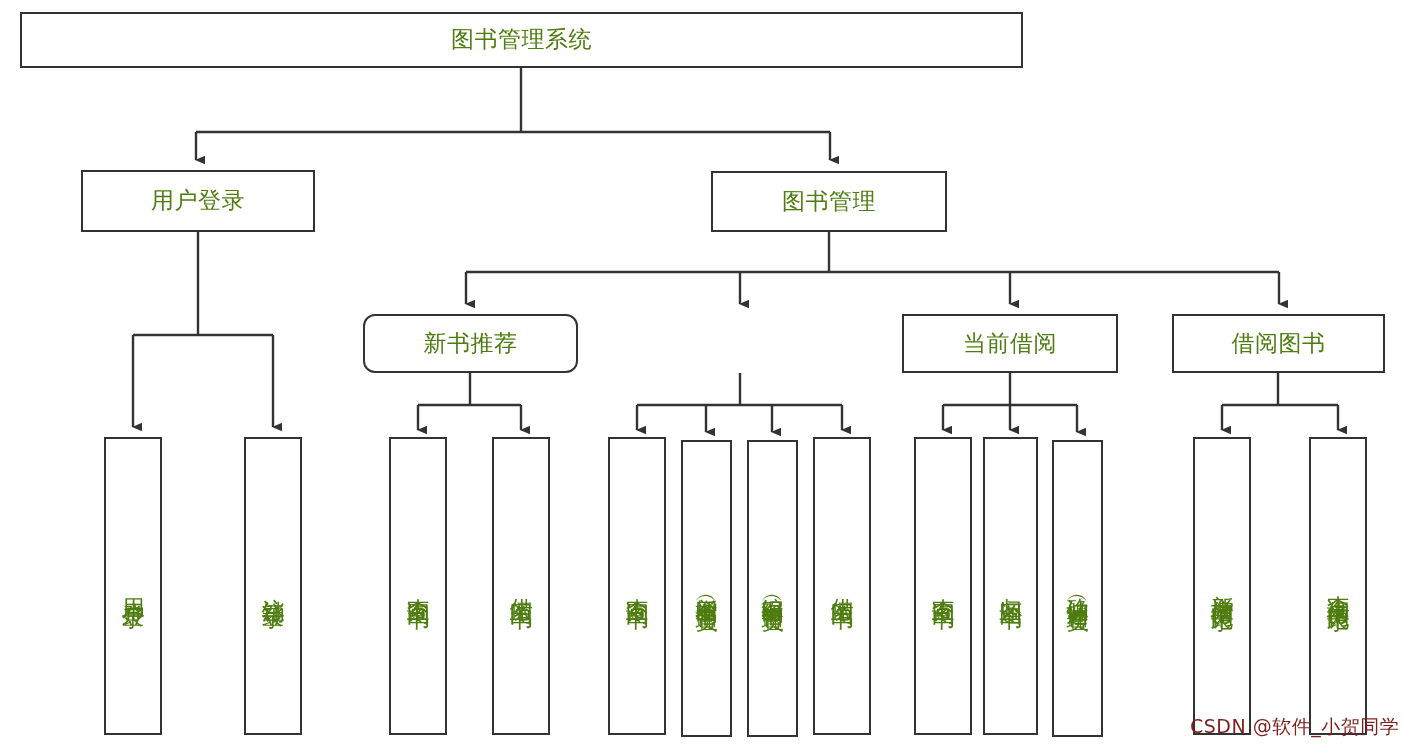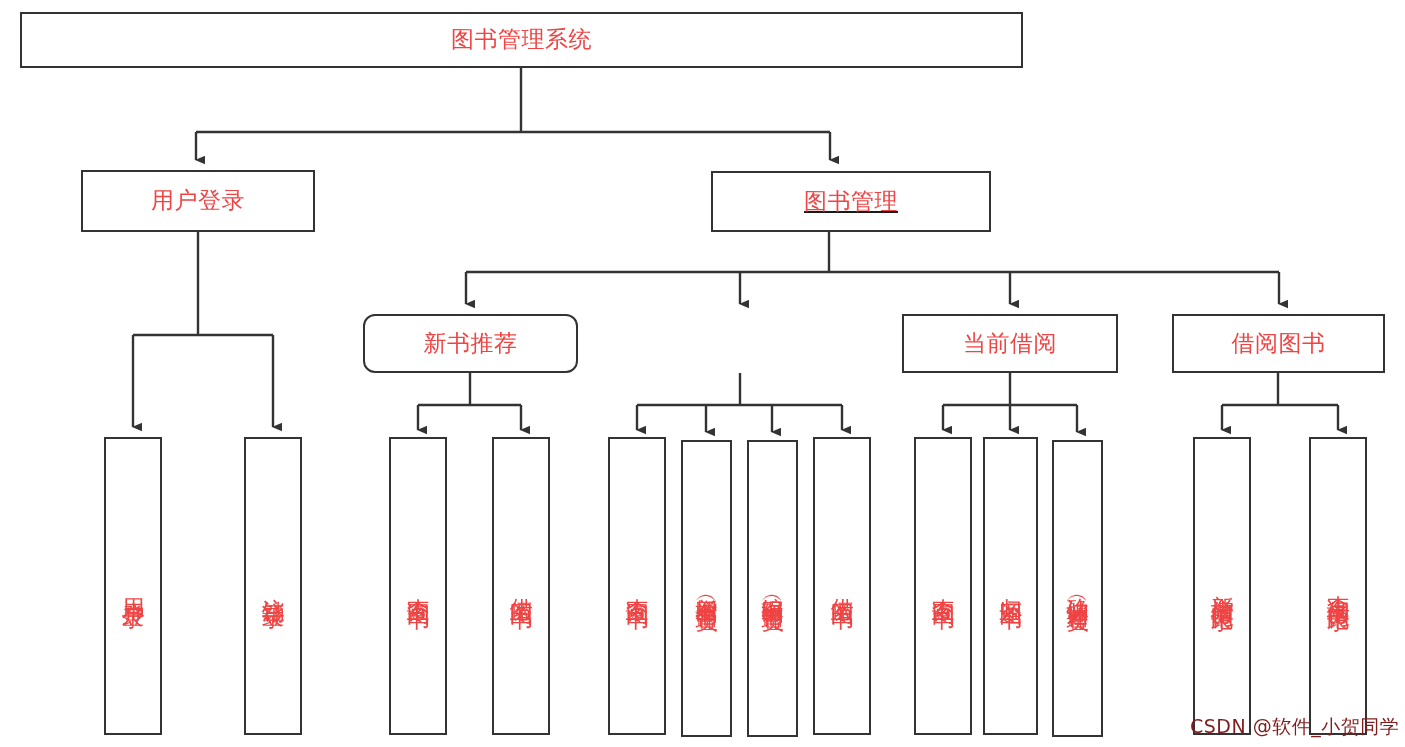--- a/index.html
+++ b/index.html
@@ -32,21 +32,21 @@
     border: 2px solid #333333;
     display: flex;
     align-items: center;
     justify-content: center;
     color: #1a1a1a;
   }
   .node .label {
     display: block;
     text-align: left;
     line-height: 1.12;
-    color: #ef4444;
+    color: #4d7c0f;
   }
   
   .node.horiz .label {
     font-size: 23px;
     letter-spacing: 0.5px;
     white-space: nowrap;
   }
   
   .node.vert {
     align-items: center;
@@ -128,21 +128,21 @@
     </g>
   </svg>
 
   <div class="node horiz" style="left:20px; top:12px; width:1003px; height:56px;">
     <span class="label">图书管理系统</span>
   </div>
 
   <div class="node horiz" style="left:81px; top:170px; width:234px; height:62px;">
     <span class="label">用户登录</span>
   </div>
-  <div class="node horiz" style="left:711px; top:171px; width:280px; height:61px;text-decoration:underline;">
+  <div class="node horiz" style="left:711px; top:171px; width:236px; height:61px;">
     <span class="label">图书管理</span>
   </div>
 
   <div class="node horiz" style="left:363px; top:314px; width:215px; height:59px;border-radius:12px;">
     <span class="label">新书推荐</span>
   </div>
   <div class="node horiz" style="left:902px; top:314px; width:216px; height:59px;">
     <span class="label">当前借阅</span>
   </div>
   <div class="node horiz" style="left:1172px; top:314px; width:213px; height:59px;">

